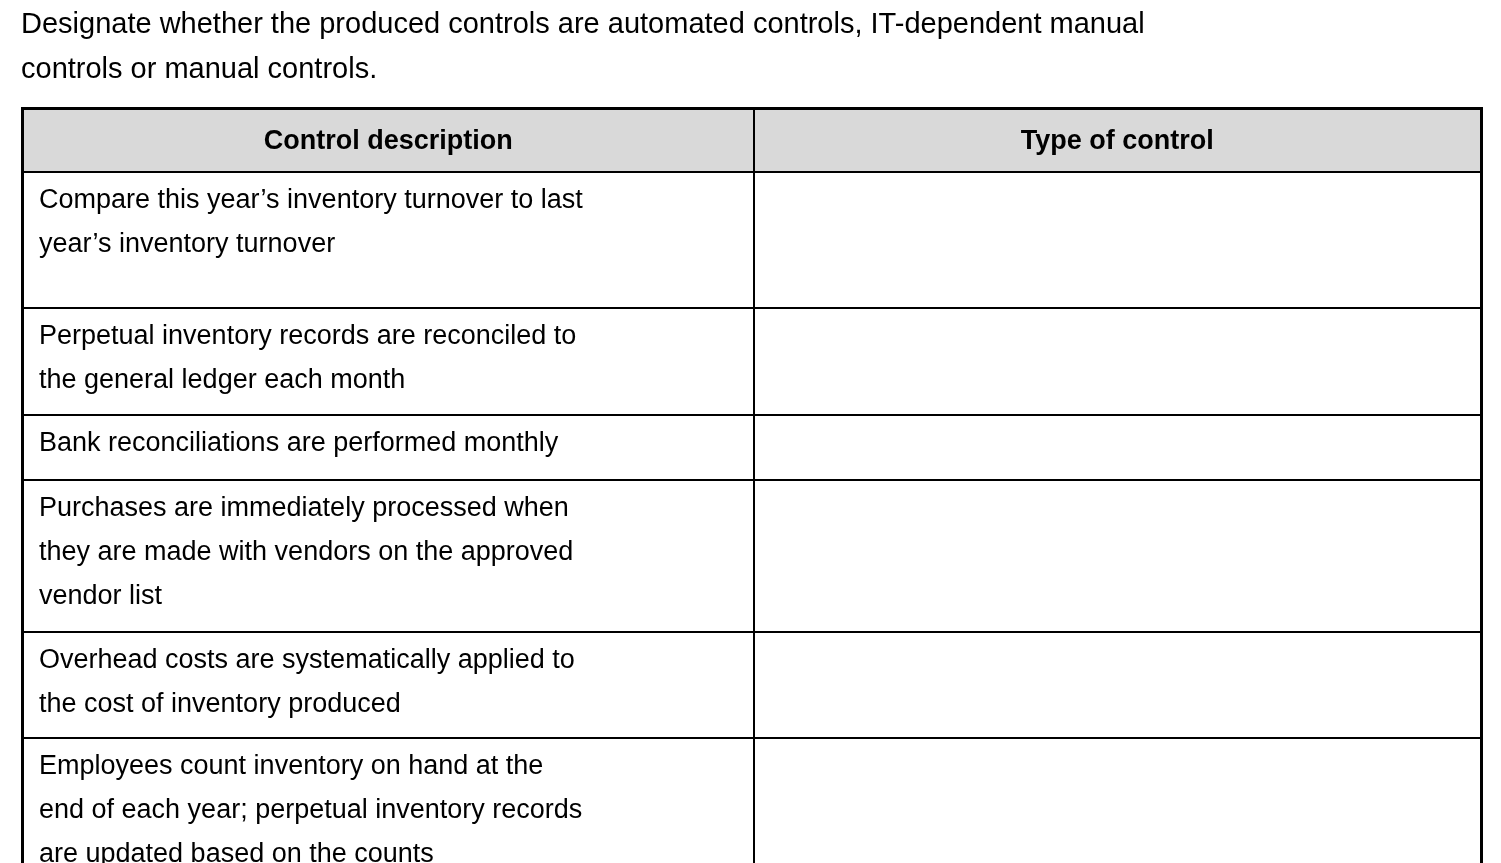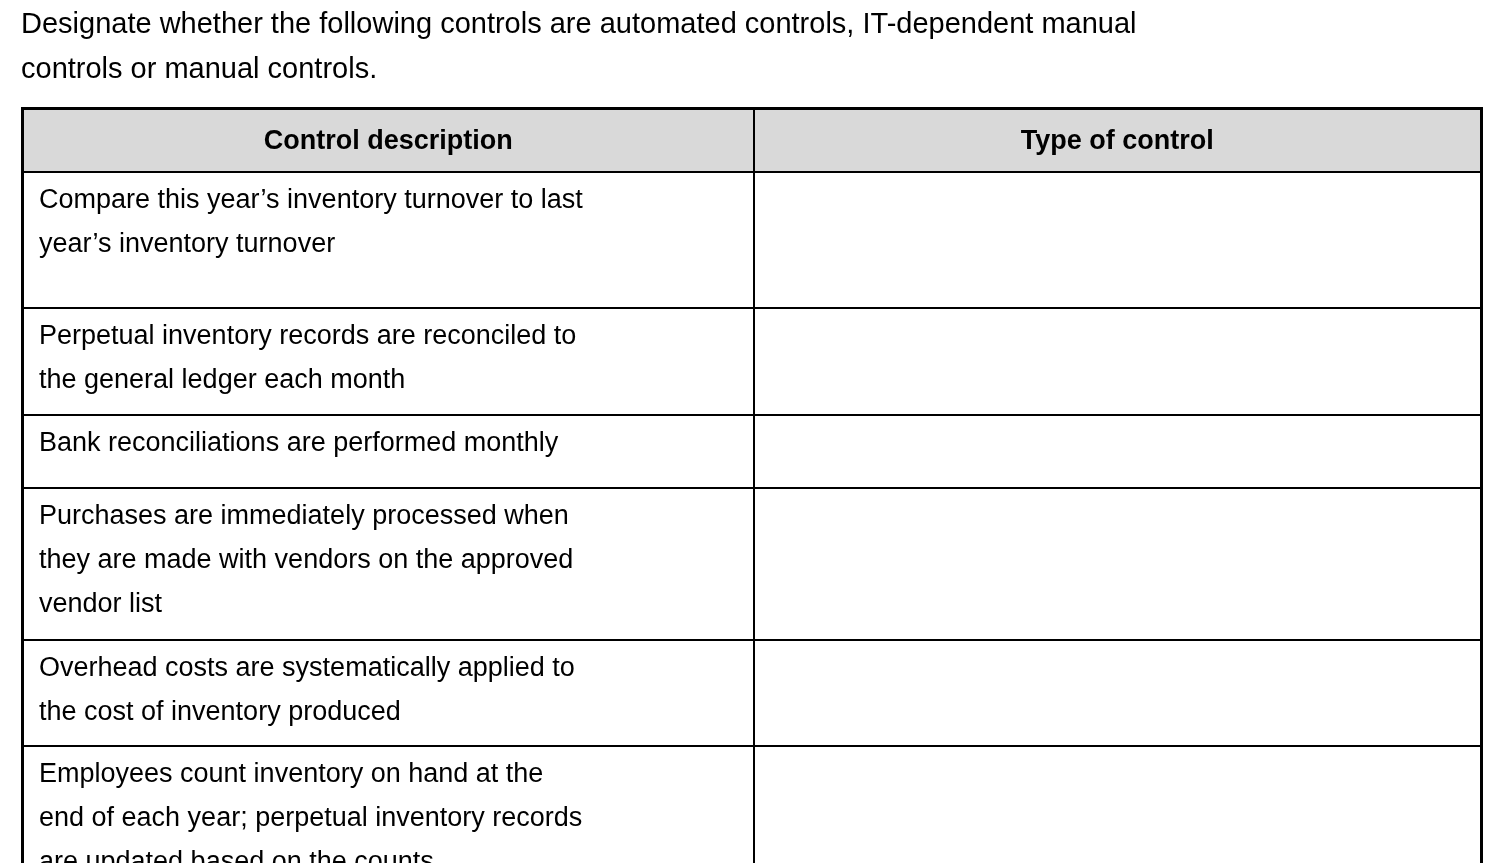--- a/index.html
+++ b/index.html
@@ -51,32 +51,32 @@
     padding: 4px 12px 8px 15px;
     white-space: pre-line;
   }
   td.type {
     vertical-align: top;
     padding: 4px 12px 8px 15px;
   }
   tr.hdr  { height: 63px; }
   tr.r0   { height: 136px; }
   tr.r1   { height: 107px; }
-  tr.r2   { height: 73px; }
+  tr.r2   { height: 65px; }
   tr.r3   { height: 152px; }
   tr.r4   { height: 106px; padding-left: 36px; }
   tr.r5   { height: 144px; }
   tr.partial { height: 40px; }
 </style>
 </head>
 <body>
 
 <div class="page">
 
-  <p class="intro">Designate whether the following controls are automated controls, IT-dependent manual
+  <p class="intro">Designate whether the produced controls are automated controls, IT-dependent manual
 controls or manual controls.</p>
 
   <table class="controls">
     <colgroup>
       <col class="col-desc">
       <col class="col-type">
     </colgroup>
     <thead>
       <tr class="hdr">
         <th>Control description</th>

